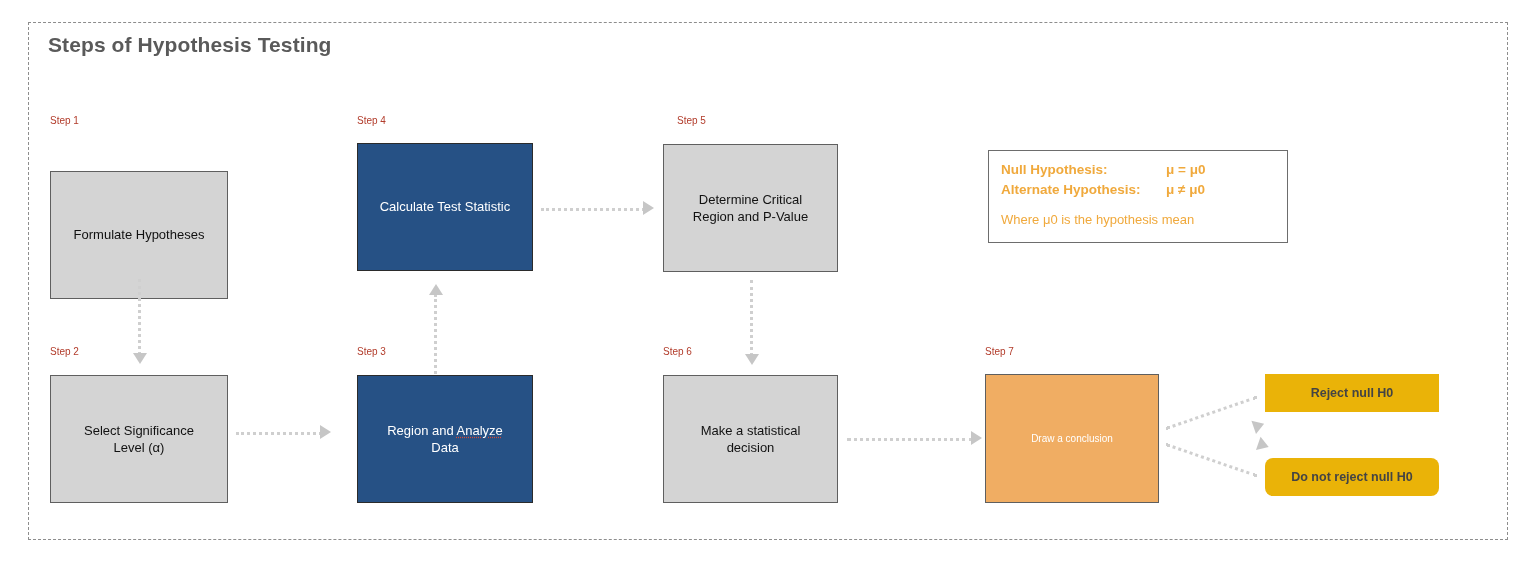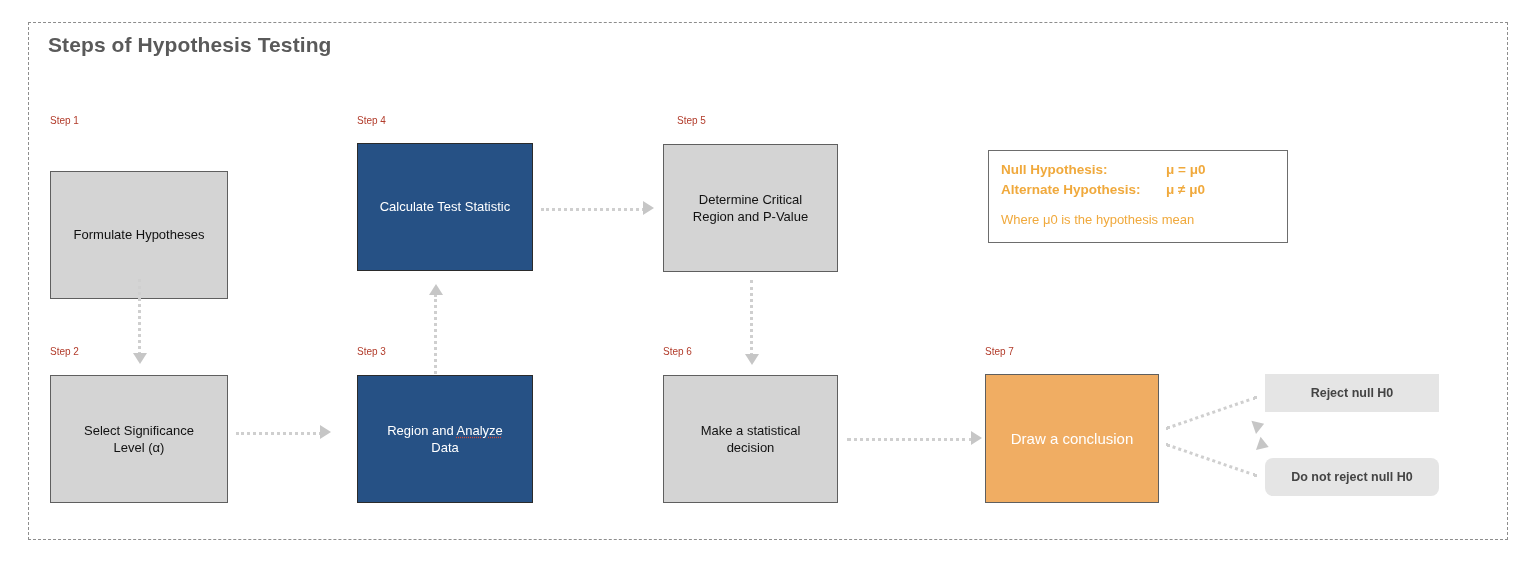--- a/index.html
+++ b/index.html
@@ -55,24 +55,24 @@
   .node-blue{
     background:#265185;
     border:1px solid #2b2b2b;
     color:#ffffff;
     font-size:13px;
   }
   .node-orange{
     background:#f0ad63;
     border:1px solid #5f5f5f;
     color:#ffffff;
-    font-size:15px;
+    font-size:10px;
   }
   .node-yellow{
-    background:#e5e5e5;
+    background:#eab308;
     border:none;
     color:#444444;
     font-size:12.5px;
     font-weight:bold;
   }
   .node .txt{ display:block; padding:0 6px; }
   .spell{
     text-decoration:underline;
     text-decoration-style:dotted;
     text-decoration-color:#d24a37;

